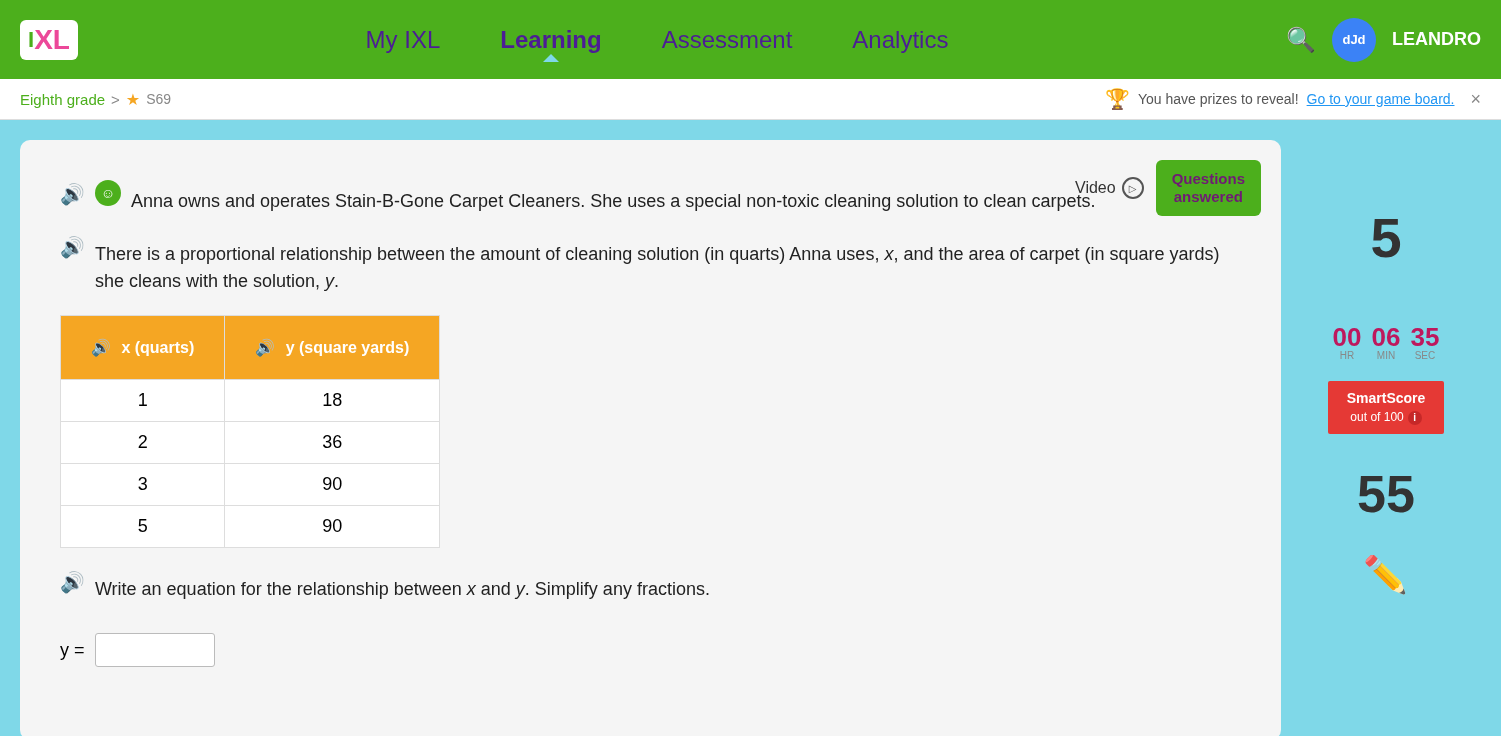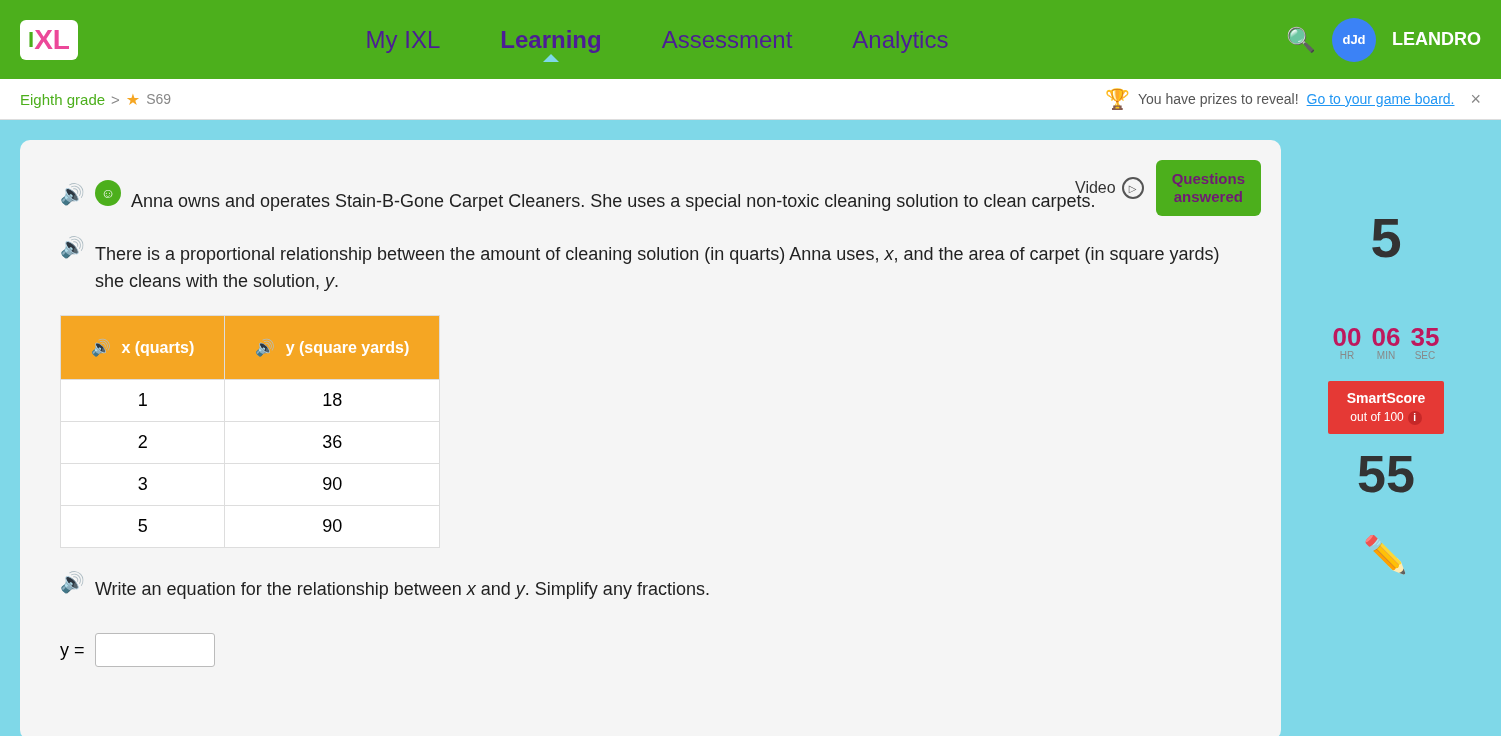--- a/index.html
+++ b/index.html
@@ -314,21 +314,21 @@
       font-size: 10px;
       text-align: center;
       line-height: 14px;
       font-weight: 700;
     }
 
     .smartscore-value {
       font-size: 52px;
       font-weight: 700;
       color: #333;
-      margin-top: 0;
+      margin-top: 20px;
     }
 
     .pencil-icon-container {
       margin-top: 20px;
       color: #2196f3;
       font-size: 36px;
       cursor: pointer;
     }
 
     

